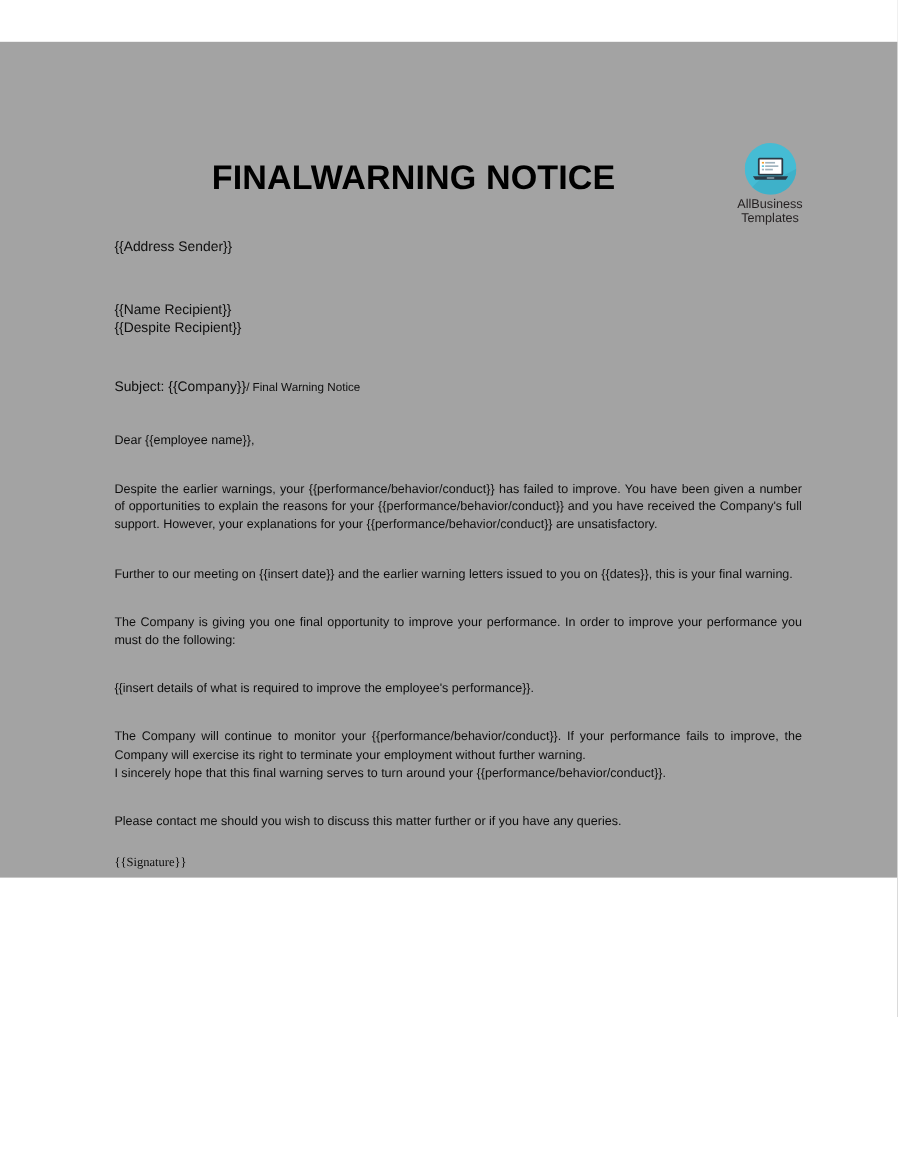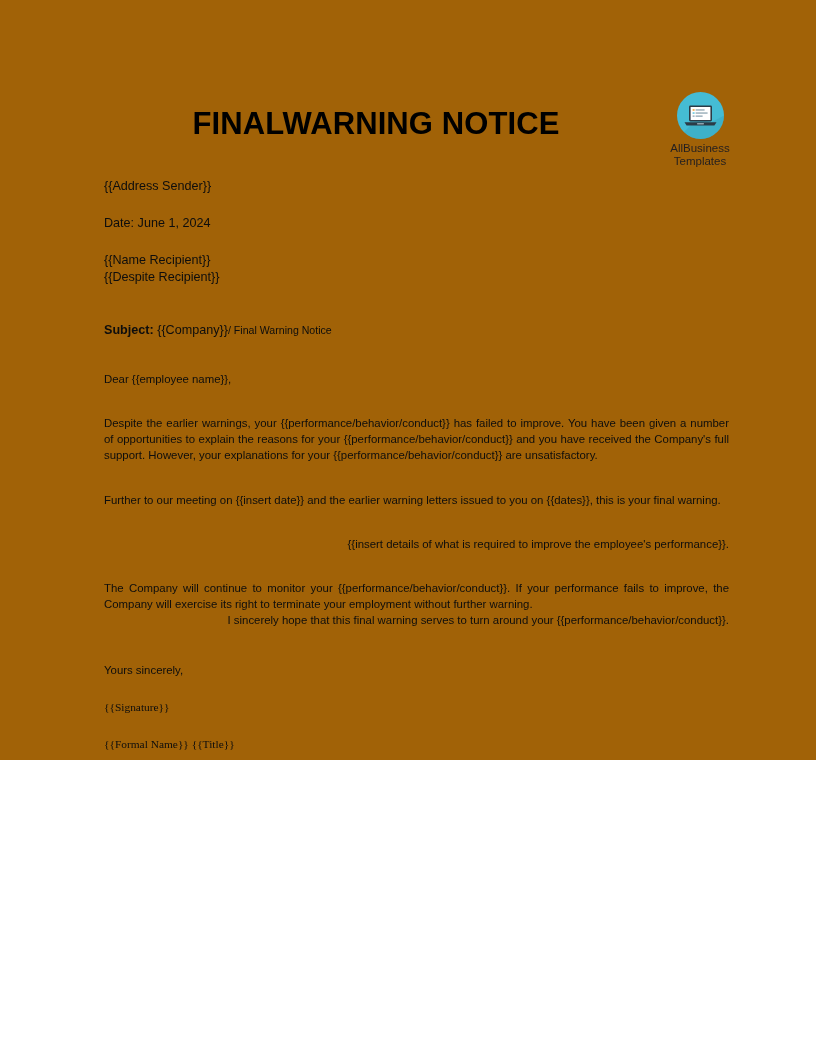--- a/index.html
+++ b/index.html
@@ -4,24 +4,25 @@
 <style>
   html, body {
     margin: 0;
     padding: 0;
     background: #ffffff;
   }
   .page {
     position: relative;
     width: 816px;
     height: 760px;
-    background: #a16207;
+    background: #a3a3a3;
     overflow: hidden;
     font-family: "Liberation Sans", sans-serif;
     color: #000000;
+    margin-top: 38px;
     -webkit-font-smoothing: antialiased;
   }
 
   
   .doc-title {
     position: absolute;
     left: 96px;
     top: 107px;
     width: 560px;
     text-align: center;
@@ -72,38 +73,38 @@
     white-space: pre;
   }
   .gap-16 { height: 20px; }
 
   .subject-line {
     margin-top: 36px;
     font-size: 12.6px;
     line-height: 17px;
     color: #0d0d0d;
   }
-  .subject-line .lbl { font-weight: bold; }
+  .subject-line .lbl { font-weight: normal; }
   .subject-line .small { font-size: 10.6px; }
 
   .salutation {
     margin-top: 32px;
     font-size: 11.4px;
     line-height: 16px;
     color: #0d0d0d;
   }
 
   .para {
     margin-top: 28px;
     font-size: 11.4px;
     line-height: 16.2px;
     text-align: justify;
     color: #0d0d0d;
   }
-  .para.nojust { text-align: right; }
+  .para.nojust { text-align: left; }
 
   .closing {
     margin-top: 33px;
     font-size: 11.4px;
     line-height: 16px;
     color: #0d0d0d;
   }
   .closing.sp { margin-top: 21px; font-family: Liberation Serif, serif; }
 </style>
 </head>
@@ -133,43 +134,43 @@
     <div class="logo-text">
       <span class="l1">AllBusiness</span>
       <span class="l2">Templates</span>
     </div>
   </div>
 
   <div class="body-area">
 
     <div class="addr-line">{{Address Sender}}</div>
     <div class="gap-16"></div>
-    <div class="addr-line">Date: June 1, 2024</div>
     <div class="gap-16"></div>
     <div class="addr-line">{{Name Recipient}}</div>
     <div class="addr-line">{{Despite Recipient}}</div>
 
     <div class="subject-line">
       <span class="lbl">Subject:</span>
       <span>{{Company}}</span><span class="small">/ Final Warning Notice</span>
     </div>
 
     <div class="salutation">Dear {{employee name}},</div>
 
     <div class="para">Despite the earlier warnings, your {{performance/behavior/conduct}} has failed to improve. You have been given a number of opportunities to explain the reasons for your {{performance/behavior/conduct}} and you have received the Company's full support. However, your explanations for your {{performance/behavior/conduct}} are unsatisfactory.</div>
 
     <div class="para">Further to our meeting on {{insert date}} and the earlier warning letters issued to you on {{dates}}, this is your final warning.</div>
 
+    <div class="para">The Company is giving you one final opportunity to improve your performance. In order to improve your performance you must do the following:</div>
 
     <div class="para nojust">{{insert details of what is required to improve the employee's performance}}.</div>
 
     <div class="para">The Company will continue to monitor your {{performance/behavior/conduct}}. If your performance fails to improve, the Company will exercise its right to terminate your employment without further warning.</div>
 
     <div class="para nojust" style="margin-top:0">I sincerely hope that this final warning serves to turn around your {{performance/behavior/conduct}}.</div>
 
+    <div class="para nojust">Please contact me should you wish to discuss this matter further or if you have any queries.</div>
 
-    <div class="closing">Yours sincerely,</div>
     <div class="closing sp">{{Signature}}</div>
     <div class="closing sp">{{Formal Name}} {{Title}}</div>
 
   </div>
 
 </div>
 
 </body></html>

